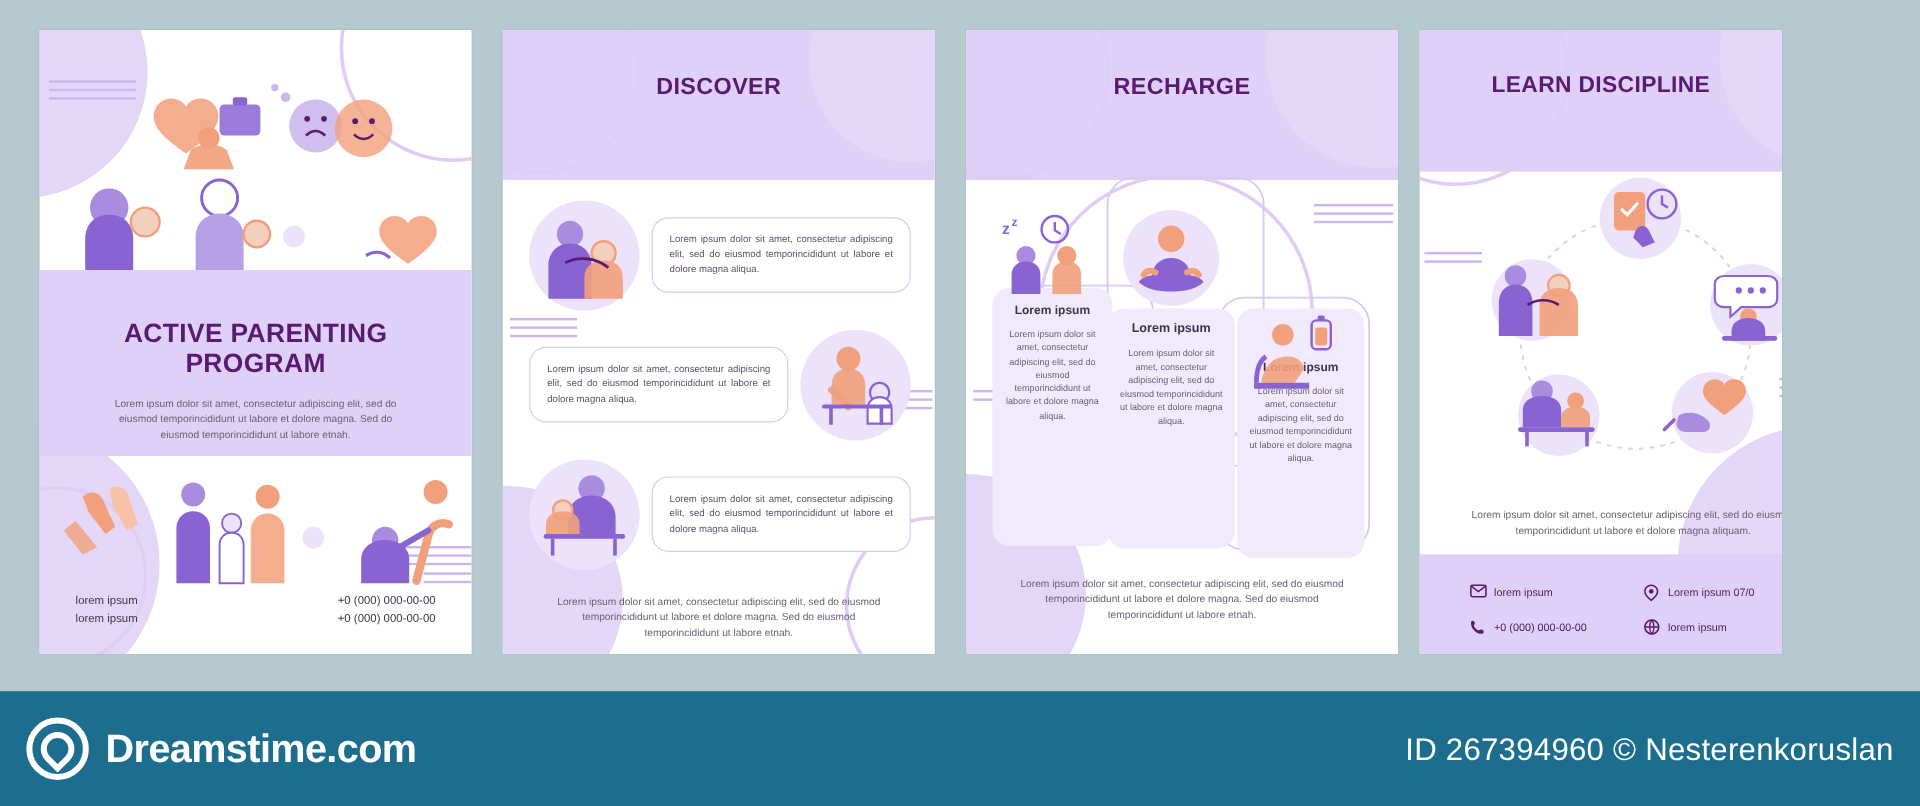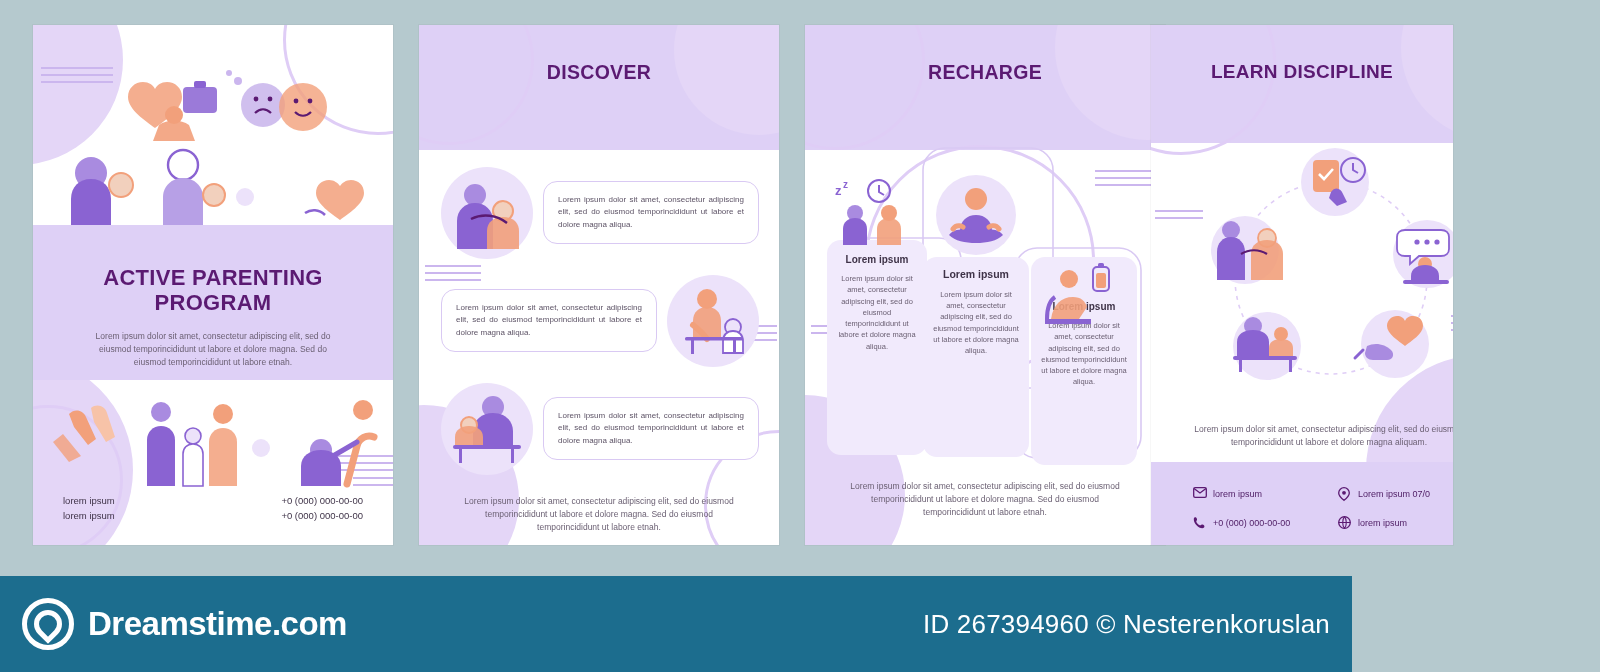--- a/index.html
+++ b/index.html
@@ -7,21 +7,21 @@
   body {
     width:1600px; height:672px;
     background:#b5c9ce;
     font-family:"Liberation Sans", sans-serif;
     overflow:hidden;
     position:relative;
   }
 
   
   .footer-bar {
-    position:absolute; left:0; bottom:0; width:1352px; height:96px;
+    position:absolute; left:0; bottom:0; width:1600px; height:96px;
     background:#1c6d8e; display:flex; align-items:center; justify-content:space-between;
     padding:0 22px;
   }
   .ds-logo { display:flex; align-items:center; gap:14px; }
   .ds-mark { width:52px; height:52px; position:relative; }
   .ds-mark .ring {
     position:absolute; inset:0; border:5px solid #ffffff; border-radius:50%;
   }
   .ds-mark .inner {
     position:absolute; left:12px; top:12px; width:28px; height:28px;
@@ -33,21 +33,21 @@
 
   
   .sheet {
     position:absolute; top:25px; width:360px; height:520px;
     background:#ffffff; overflow:hidden;
     box-shadow:0 0 0 1px rgba(0,0,0,0.03);
   }
   #p1 { left:33px;  }
   #p2 { left:419px; }
   #p3 { left:805px; }
-  #p4 { left:1151px; width:302px; }
+  #p4 { left:1183px; width:302px; }
 
   .blob {
     position:absolute; border-radius:50%; pointer-events:none;
   }
   .blob-fill { background:#e4d6f7; }
   .blob-ring { border:3px solid #dfcdf6; }
 
   
   .band { background:#ded0f6; position:absolute; left:0; width:100%; }
 

